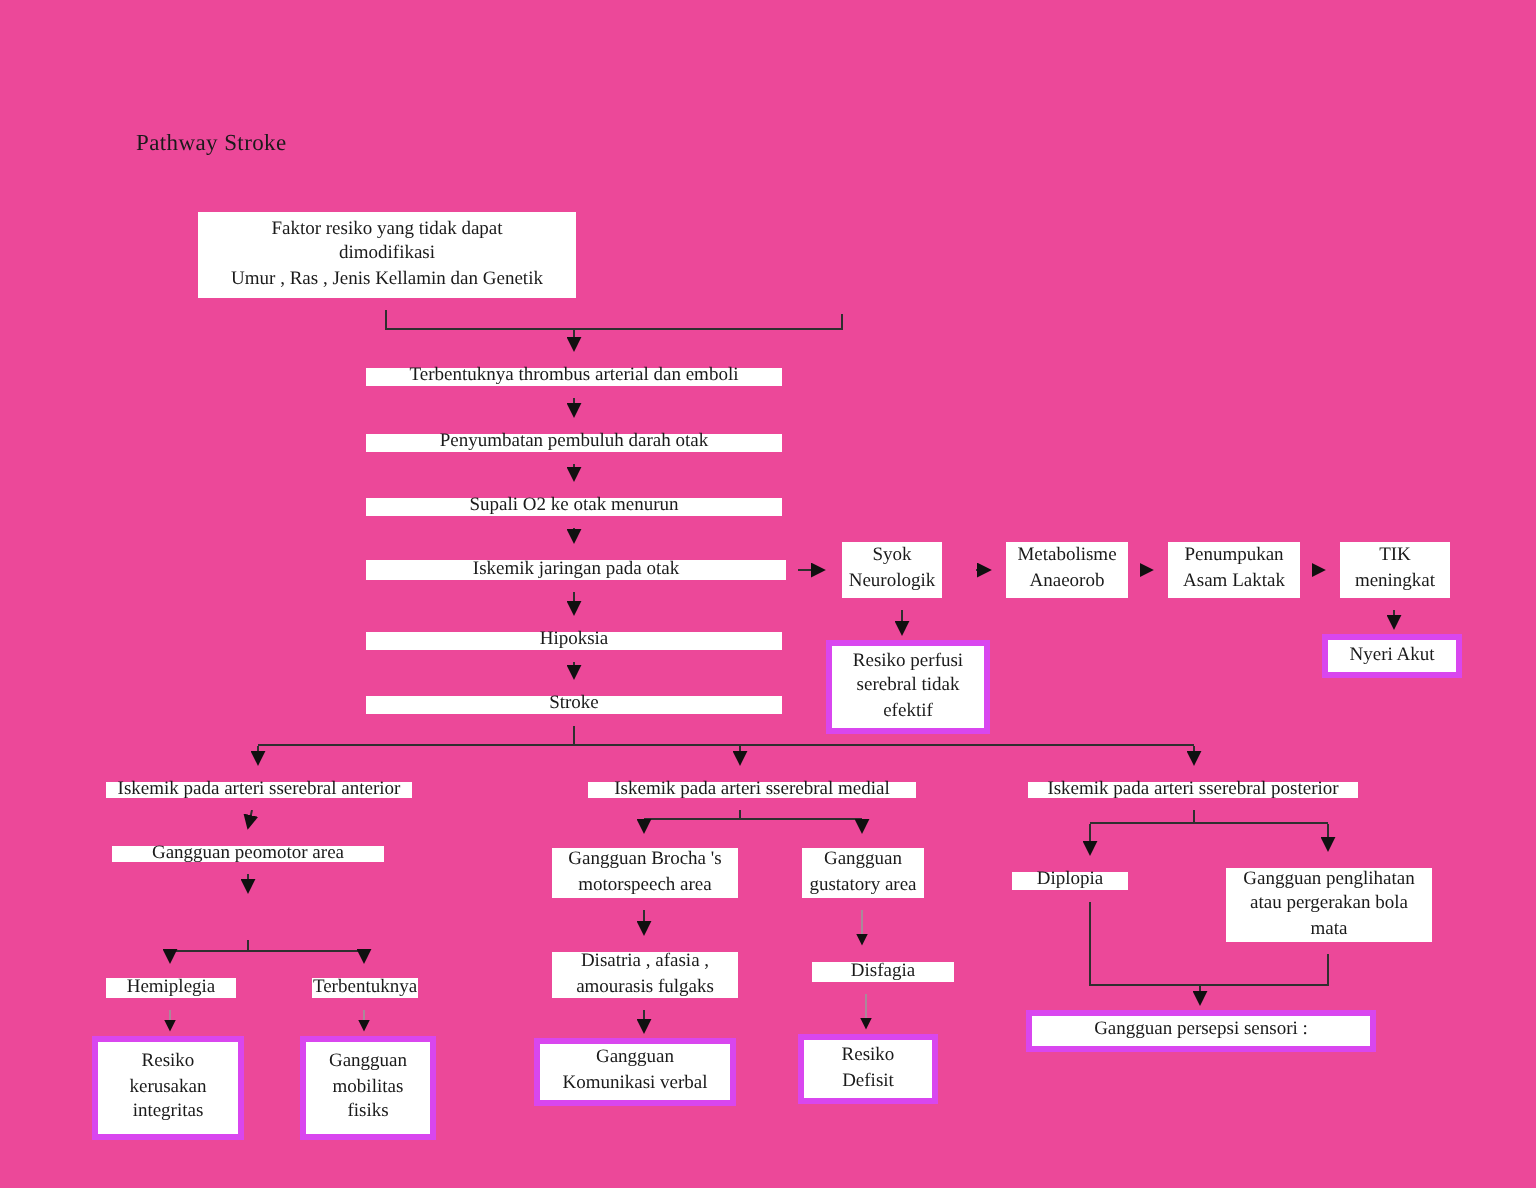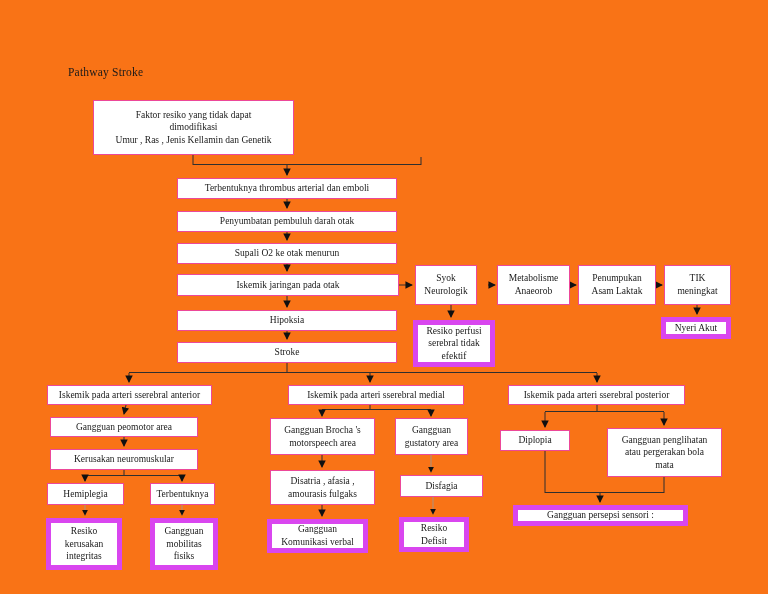--- a/index.html
+++ b/index.html
@@ -1,30 +1,30 @@
 <!DOCTYPE html>
 <html><head>
 <meta charset="utf-8">
 <style>
   html,body{margin:0;padding:0;background:#ffffff;}
   .page{
-    position:relative;width:768px;height:594px;background:#f97316;
+    position:relative;width:768px;height:594px;background:#ec4899;
     font-family:"Liberation Serif", serif;color:#1a1a1a;overflow:hidden;
   }
   .title{
     position:absolute;left:68px;top:66px;font-size:11.5px;letter-spacing:.2px;
   }
   .node{
     position:absolute;box-sizing:border-box;background:#ffffff;
-    border:1px solid #ec4899;
+    border:6px solid #ec4899;
     display:flex;align-items:center;justify-content:center;
     text-align:center;font-size:9.5px;line-height:1.32;
     white-space:pre-line;padding:1px 3px;
   }
-  .node.bold{border:5px solid #d946ef;}
+  .node.bold{border:3px solid #d946ef;}
   svg.wires{position:absolute;left:0;top:0;}
   svg.wires line{stroke:#2f2f2f;stroke-width:1;}
   svg.wires line.thin{stroke:#9a9a9a;stroke-width:0.8;}
 </style>
 </head>
 <body>
 
 <div class="page">
 
   <svg class="wires" width="768" height="594">
@@ -110,21 +110,20 @@
   <div class="node bold" style="left:413px;top:320px;width:82px;height:47px">Resiko perfusi
 serebral tidak
 efektif</div>
   <div class="node bold" style="left:661px;top:317px;width:70px;height:22px">Nyeri Akut</div>
 
   <div class="node" style="left:47px;top:385px;width:165px;height:20px">Iskemik pada arteri sserebral anterior</div>
   <div class="node" style="left:288px;top:385px;width:176px;height:20px">Iskemik pada arteri sserebral medial</div>
   <div class="node" style="left:508px;top:385px;width:177px;height:20px">Iskemik pada arteri sserebral posterior</div>
 
   <div class="node" style="left:50px;top:417px;width:148px;height:20px">Gangguan peomotor area</div>
-  <div class="node" style="left:50px;top:449px;width:148px;height:21px">Kerusakan neuromuskular</div>
   <div class="node" style="left:47px;top:483px;width:77px;height:22px">Hemiplegia</div>
   <div class="node" style="left:150px;top:483px;width:65px;height:22px">Terbentuknya</div>
   <div class="node bold" style="left:46px;top:518px;width:76px;height:52px">Resiko
 kerusakan
 integritas</div>
   <div class="node bold" style="left:150px;top:518px;width:68px;height:52px">Gangguan
 mobilitas
 fisiks</div>
 
   <div class="node" style="left:270px;top:418px;width:105px;height:37px">Gangguan Brocha 's

